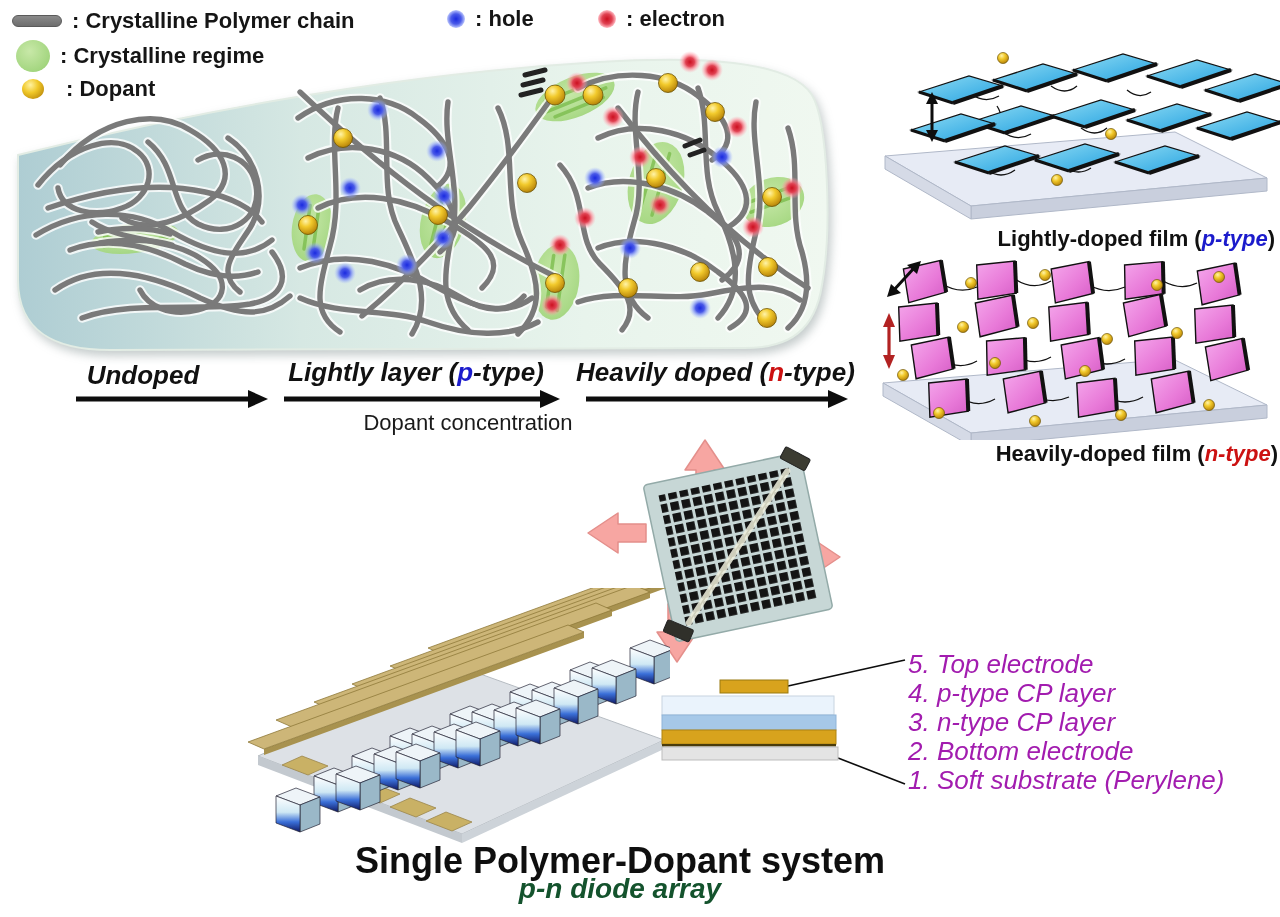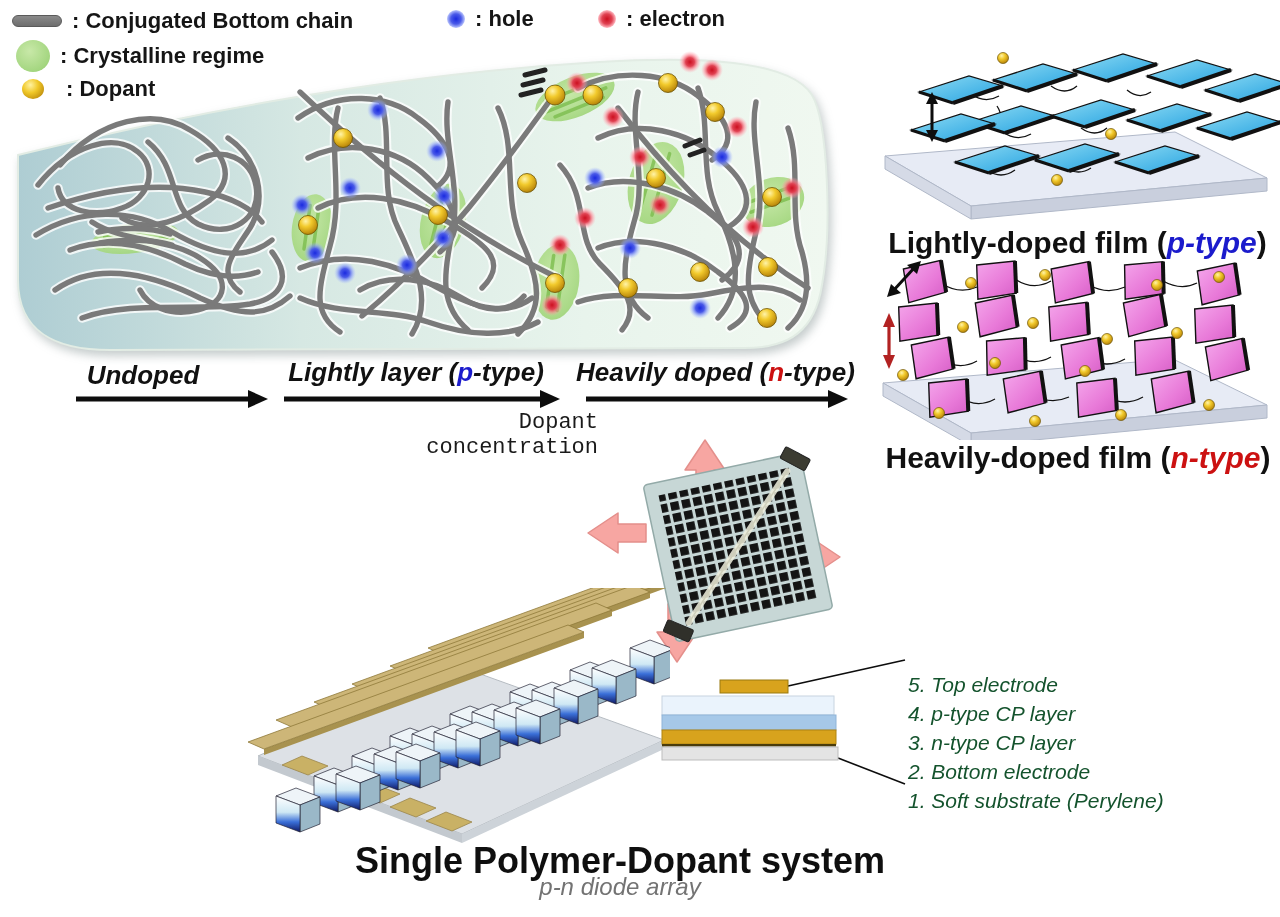--- a/index.html
+++ b/index.html
@@ -11,43 +11,43 @@
   .legend-text{font-size:22px;font-weight:bold;color:#151515;white-space:nowrap;}
   .chain-icon{width:48px;height:10px;border-radius:6px;background:linear-gradient(#8a8a8a,#6e6e6e);border:1px solid #5a5a5a;}
   .cryst-icon{width:34px;height:32px;border-radius:50%;background:radial-gradient(circle at 40% 35%, #c8e8a8, #a4d680 70%, #8cc463);}
   .dopant-icon{width:22px;height:20px;border-radius:50%;background:radial-gradient(circle at 38% 30%, #fff2a0, #f0c829 40%, #c08f0e 80%, #7c5c04);}
   .hole-icon{width:18px;height:18px;border-radius:50%;background:radial-gradient(circle, #1a2ae0 0%, #4a5ae8 40%, rgba(130,150,250,.55) 70%, rgba(170,190,255,0) 100%);}
   .electron-icon{width:18px;height:18px;border-radius:50%;background:radial-gradient(circle, #cc1020 0%, #e04252 40%, rgba(255,130,145,.55) 70%, rgba(255,175,185,0) 100%);}
   
   .stage{position:absolute;font-size:26px;font-weight:bold;font-style:italic;text-align:center;white-space:nowrap;}
   .em-blue{color:#1b1bcc;}
   .em-red{color:#cc1111;}
-  .axis-label{position:absolute;font-size:22px;color:#1a1a1a;text-align:right;font-family:Liberation Mono, monospace;}
+  .axis-label{position:absolute;font-size:22px;color:#1a1a1a;text-align:center;}
   
-  .film-caption{position:absolute;font-size:30px;font-weight:bold;text-align:center;white-space:nowrap;}
+  .film-caption{position:absolute;font-size:22px;font-weight:bold;text-align:right;white-space:nowrap;}
   .film-caption .em-blue,.film-caption .em-red{font-style:italic;}
   
-  .stack-labels{position:absolute;left:908px;top:670px;font-size:21px;font-style:italic;color:#14532d;}
+  .stack-labels{position:absolute;left:908px;top:650px;font-size:26px;font-style:italic;color:#a21caf;}
   .stack-labels div{height:29px;line-height:29px;white-space:nowrap;}
   
   .footer-title{position:absolute;left:300px;top:840px;width:640px;text-align:center;
                 font-size:36px;font-weight:bold;color:#0f0f0f;}
   .footer-sub{position:absolute;left:300px;top:873px;width:640px;text-align:center;
-              font-size:24px;font-weight:normal;font-style:italic;color:#737373;}
+              font-size:28px;font-weight:bold;font-style:italic;color:#14532d;}
   svg{display:block;}
   .wedge-shadow{filter:drop-shadow(3px 5px 5px rgba(90,110,110,.35));}
 </style>
 </head>
 <body>
 
 <div id="canvas">
 
   <div class="legend-row" style="left:12px;top:8px;">
     <span class="chain-icon"></span>
-    <span class="legend-text">: Conjugated Bottom chain</span>
+    <span class="legend-text">: Crystalline Polymer chain</span>
   </div>
   <div class="legend-row" style="left:447px;top:6px;">
     <span class="hole-icon"></span>
     <span class="legend-text">: hole</span>
   </div>
   <div class="legend-row" style="left:598px;top:6px;">
     <span class="electron-icon"></span>
     <span class="legend-text">: electron</span>
   </div>
   <div class="legend-row" style="left:16px;top:40px;">

